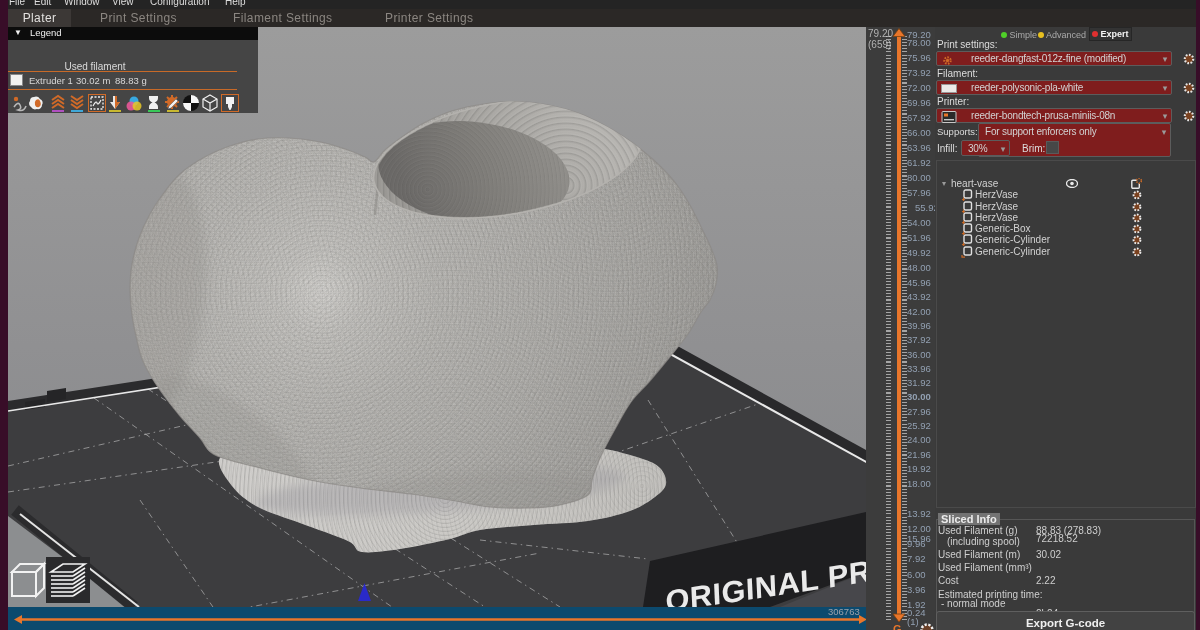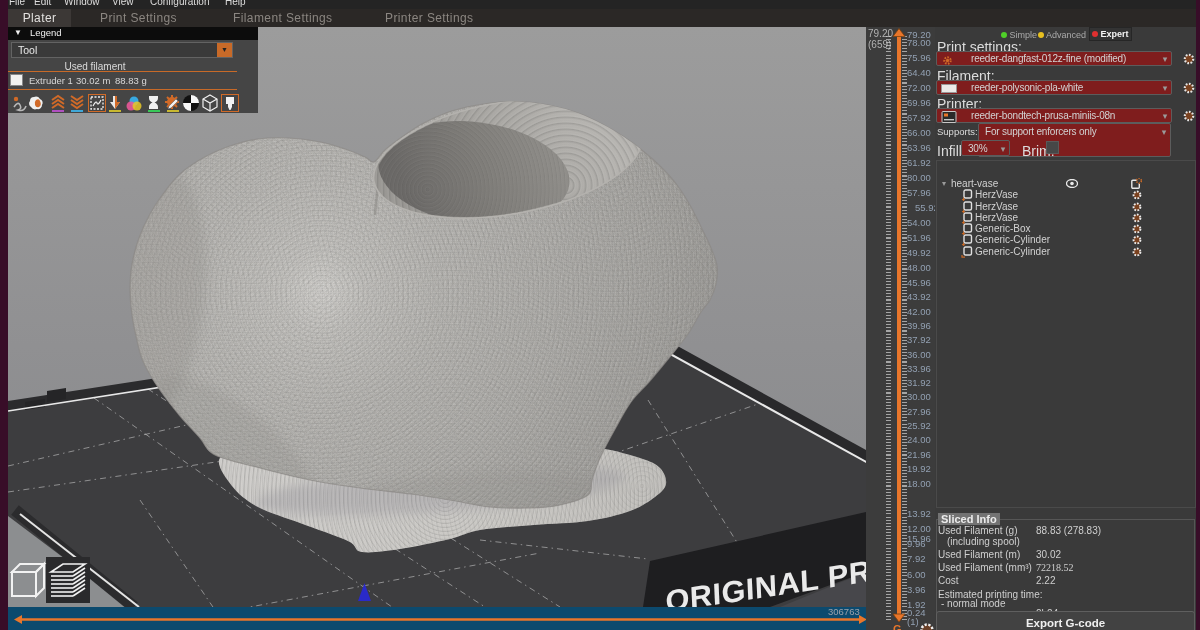--- a/index.html
+++ b/index.html
@@ -8,21 +8,21 @@
   .abs { position:absolute; }
   #menubar { position:absolute; left:8px; top:0; width:1188px; height:9px; background:#242424; overflow:hidden; }
   #menubar .m { position:absolute; top:-4px; font-size:10px; color:#dedede; }
   #tabbar { position:absolute; left:8px; top:9px; width:1188px; height:18px; background:#2b2826; }
   #tabbar .tab { position:absolute; top:0; height:18px; line-height:18px; font-size:12px; color:#8b8681; letter-spacing:0.4px; white-space:nowrap; }
   #tabbar .active { background:#3c3836; color:#e2e0de; }
   #viewport { position:absolute; left:8px; top:27px; width:858px; height:580px; background:linear-gradient(#9c9c9c, #909092 55%, #85878a); overflow:hidden; }
   #hslider { position:absolute; left:8px; top:607px; width:858px; height:23px; background:#0c4a6e; overflow:hidden; }
   #vslider { position:absolute; left:866px; top:27px; width:69px; height:603px; background:#3c3c3c; overflow:hidden; }
   #rpanel { position:absolute; left:935px; top:27px; width:261px; height:603px; background:#3a3a3a; overflow:hidden; font-size:11px; color:#d6d6d6;}
-  .lbl { position:absolute; color:#dcdcdc; font-size:14px; white-space:nowrap; }
+  .lbl { position:absolute; color:#dcdcdc; font-size:10px; white-space:nowrap; }
   .combo { position:absolute; background:#7f1d1d; border:1px solid #5c5c5c; border-radius:2px; color:#d2d2d2; font-size:10px; letter-spacing:-0.2px; white-space:nowrap; }
   .chev { position:absolute; right:4px; color:#9a9a9a; font-size:9px; }
   .tick { position:absolute; width:28px; text-align:left; font-size:9.5px; color:#92a0b2; }
   .trow { position:absolute; left:0; width:261px; height:11.3px; font-size:10px; color:#d2d2d2; white-space:nowrap; }
   .sl { position:absolute; font-size:10px; color:#cfcfcf; white-space:nowrap; }
   #legend { position:absolute; left:0; top:-1px; width:250px; height:87px; background:rgba(66,66,66,0.96); }
   #legend .hdr { height:13.5px; background:#0c0c0c; color:#f0f0f0; font-size:9.5px; line-height:13.5px; }
 </style>
 </head>
 <body>
@@ -233,24 +233,20 @@
         <line x1="51" y1="592" x2="73" y2="592"></line>
           <line x1="85" y1="584" x2="73" y2="592"></line>
         <line x1="51" y1="596" x2="73" y2="596"></line>
           <line x1="85" y1="588" x2="73" y2="596"></line>
       </g>
     </g>
   </svg>
 
   <div id="legend">
     <div class="hdr"><span style="margin-left:6px; font-size:8px; vertical-align:1px;">▼</span><span style="margin-left:8px;">Legend</span></div>
-    <div class="abs" style="left:3px; top:16px; width:222px; height:16px; background:#3a3a3a; border:1px solid #636363;">
-      <span style="position:absolute; left:6px; top:1px; font-size:10.5px; color:#e8e8e8;">Tool</span>
-      <div class="abs" style="right:0px; top:0px; width:15px; height:14px; background:#c86a28; color:#222; font-size:7px; text-align:center; line-height:14px;">▼</div>
-    </div>
     <div class="abs" style="left:0; top:35px; width:174px; text-align:center; font-size:10px; color:#dadada;">Used filament</div>
     <div class="abs" style="left:0px; top:44.5px; width:229px; height:1px; background:#c86a28;"></div>
     <div class="abs" style="left:2px; top:48px; width:13px; height:12px; background:#f2f2f0; border:1px solid #888;"></div>
     <div class="abs" style="left:21px; top:48.5px; font-size:9.5px; color:#d8d8d8;">Extruder 1</div>
     <div class="abs" style="left:68px; top:48.5px; font-size:9.5px; color:#d8d8d8;">30.02 m</div>
     <div class="abs" style="left:107px; top:48.5px; font-size:9.5px; color:#d8d8d8;">88.83 g</div>
     <div class="abs" style="left:0px; top:62.5px; width:229px; height:1px; background:#c86a28;"></div>
     <svg class="abs" style="left:4px; top:66px;" width="229" height="21" xmlns="http://www.w3.org/2000/svg">
 
       <g transform="translate(0,2)">
@@ -335,21 +331,21 @@
   <svg class="abs" style="left:0; top:0;" width="69" height="603" xmlns="http://www.w3.org/2000/svg">
     <line x1="33" y1="8" x2="33" y2="592" stroke="#e8762b" stroke-width="4"></line>
     <polygon points="33,1.5 27,9.5 39,9.5" fill="#e8762b" stroke="#7a4010" stroke-width="0.8"></polygon>
     <polygon points="33,595 27,587 39,587" fill="#e8762b" stroke="#7a4010" stroke-width="0.8"></polygon>
     <text x="27" y="606" font-size="11" font-weight="bold" fill="#e8762b">G</text>
     <circle cx="61" cy="603" r="5.5" fill="#6a4028" stroke="#f0f0f0" stroke-width="2.5" stroke-dasharray="2.2 1.6"></circle>
   </svg>
   <div class="tick" style="left:41px; top:2.0px;">79.20</div>
   <div class="tick" style="left:41px; top:10.0px;">78.00</div>
   <div class="tick" style="left:41px; top:25.0px;">75.96</div>
-  <div class="tick" style="left:41px; top:40.0px;">64.40</div>
+  <div class="tick" style="left:41px; top:40.0px;">73.92</div>
   <div class="tick" style="left:41px; top:55.0px;">72.00</div>
   <div class="tick" style="left:41px; top:70.0px;">69.96</div>
   <div class="tick" style="left:41px; top:85.0px;">67.92</div>
   <div class="tick" style="left:41px; top:100.0px;">66.00</div>
   <div class="tick" style="left:41px; top:115.0px;">63.96</div>
   <div class="tick" style="left:41px; top:130.0px;">61.92</div>
   <div class="tick" style="left:41px; top:145.0px;">80.00</div>
   <div class="tick" style="left:41px; top:160.0px;">57.96</div>
   <div class="tick" style="left:49px; top:175.0px;">55.92</div>
   <div class="tick" style="left:41px; top:190.0px;">54.00</div>
@@ -357,21 +353,21 @@
   <div class="tick" style="left:41px; top:220.0px;">49.92</div>
   <div class="tick" style="left:41px; top:235.0px;">48.00</div>
   <div class="tick" style="left:41px; top:250.0px;">45.96</div>
   <div class="tick" style="left:41px; top:264.3px;">43.92</div>
   <div class="tick" style="left:41px; top:278.6px;">42.00</div>
   <div class="tick" style="left:41px; top:292.9px;">39.96</div>
   <div class="tick" style="left:41px; top:307.2px;">37.92</div>
   <div class="tick" style="left:41px; top:321.5px;">36.00</div>
   <div class="tick" style="left:41px; top:335.8px;">33.96</div>
   <div class="tick" style="left:41px; top:350.1px;">31.92</div>
-  <div class="tick" style="left:41px; top:364.4px;">30.00</div>
+  <div class="tick" style="left:41px; top:364.4px;font-weight:bold;">30.00</div>
   <div class="tick" style="left:41px; top:378.7px;">27.96</div>
   <div class="tick" style="left:41px; top:392.9px;">25.92</div>
   <div class="tick" style="left:41px; top:407.2px;">24.00</div>
   <div class="tick" style="left:41px; top:421.5px;">21.96</div>
   <div class="tick" style="left:41px; top:435.8px;">19.92</div>
   <div class="tick" style="left:41px; top:450.9px;">18.00</div>
   <div class="tick" style="left:41px; top:466.0px;margin-top:40px;">15.96</div>
   <div class="tick" style="left:41px; top:481.1px;">13.92</div>
   <div class="tick" style="left:41px; top:496.2px;">12.00</div>
   <div class="tick" style="left:41px; top:511.3px;">9.96</div>
@@ -524,21 +520,21 @@
   </div>
 
   <div class="abs" style="left:1px; top:491.5px; width:259px; height:115px; border:1px solid #565656; border-bottom:none;"></div>
   <div class="abs" style="left:3px; top:486px; background:#737373; padding:0 3px; font-size:11px; font-weight:bold; color:#ececec;">Sliced Info</div>
   <div class="sl" style="left:3px; top:498px;">Used Filament (g)</div>
     <div class="sl" style="left:101px; top:498px;">88.83 (278.83)</div>
   <div class="sl" style="left:12px; top:508.5px;">(including spool)</div>
   <div class="sl" style="left:3px; top:521.5px;">Used Filament (m)</div>
     <div class="sl" style="left:101px; top:521.5px;">30.02</div>
   <div class="sl" style="left:3px; top:535px;">Used Filament (mm³)</div>
-    <div class="sl" style="left:101px; top:535px;font-family:Liberation Serif, serif;">72218.52</div>
+    <div class="sl" style="left:101px; top:506px;">72218.52</div>
   <div class="sl" style="left:3px; top:548px;">Cost</div>
     <div class="sl" style="left:101px; top:548px;">2.22</div>
   <div class="sl" style="left:3px; top:561.5px;">Estimated printing time:</div>
   <div class="sl" style="left:6px; top:571px;">- normal mode</div>
     <div class="sl" style="left:101px; top:571px;margin-top:10px;">2h24m</div>
 
   <div class="abs" style="left:1px; top:583.5px; width:259px; height:24px; background:#424242; border:1px solid #5f5f5f; border-radius:3px; text-align:center; font-size:11.5px; font-weight:bold; color:#f0f0f0; line-height:22px;">Export G-code</div>
 </div>
 
 </body></html>

